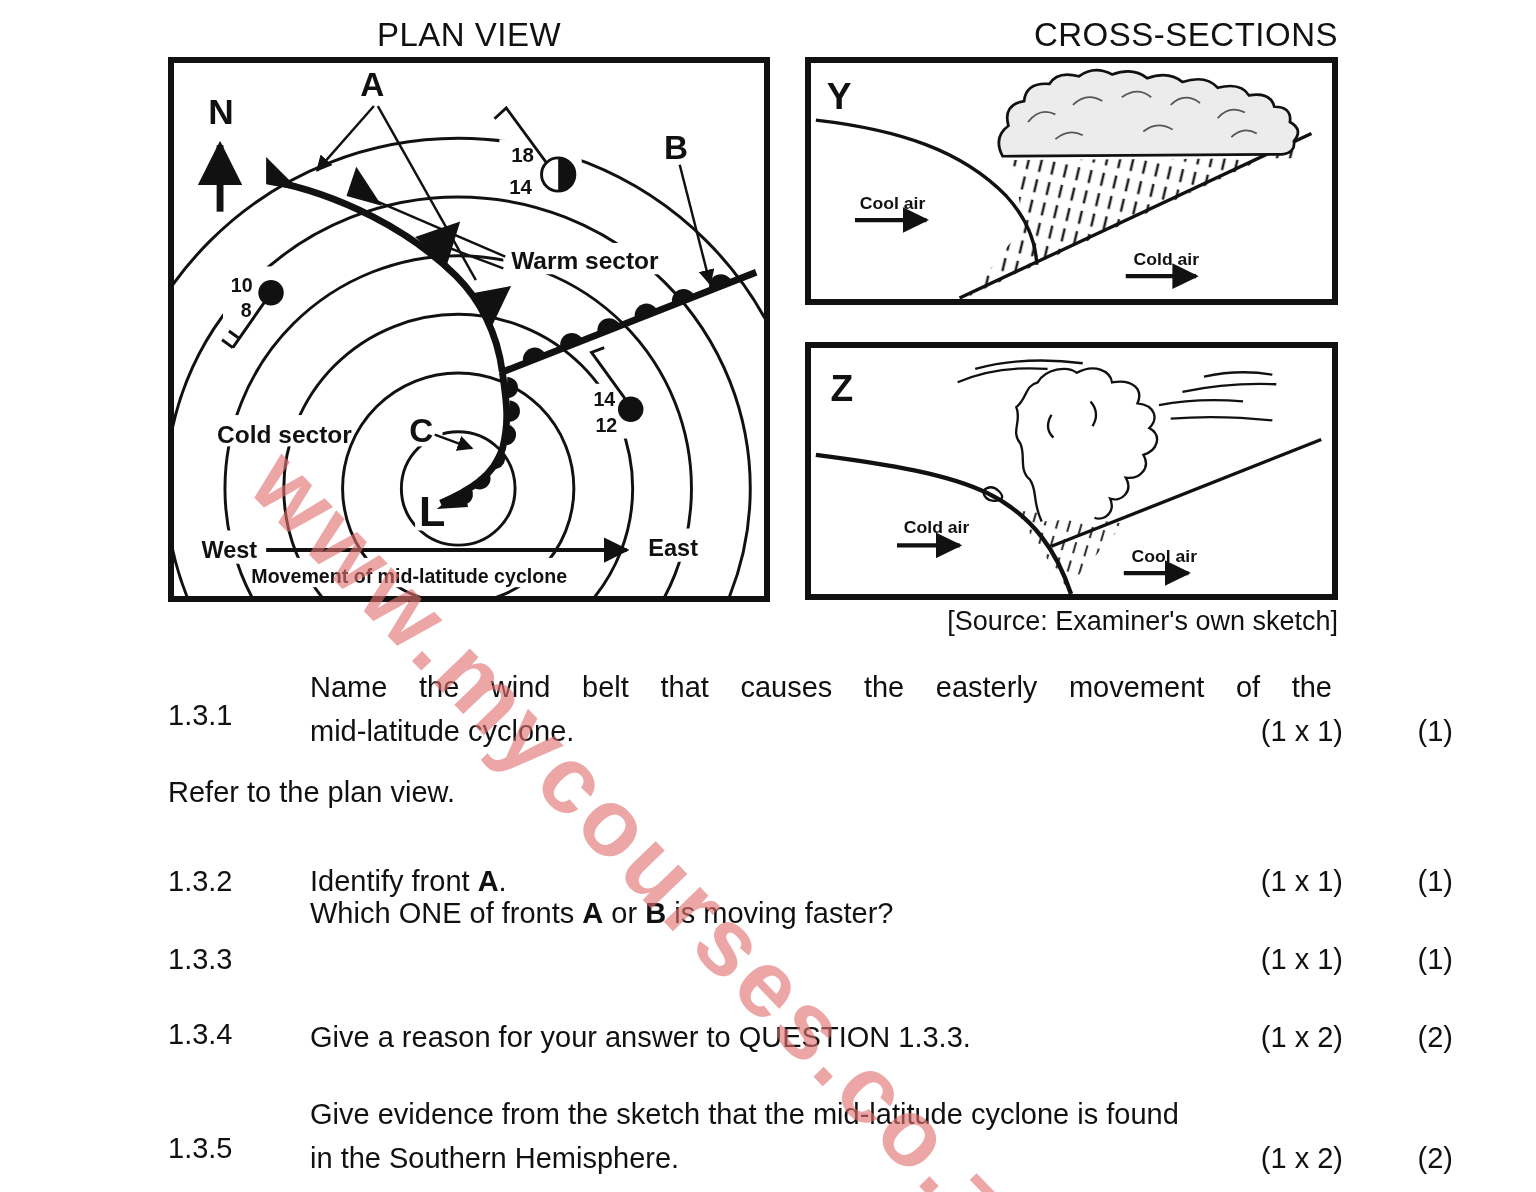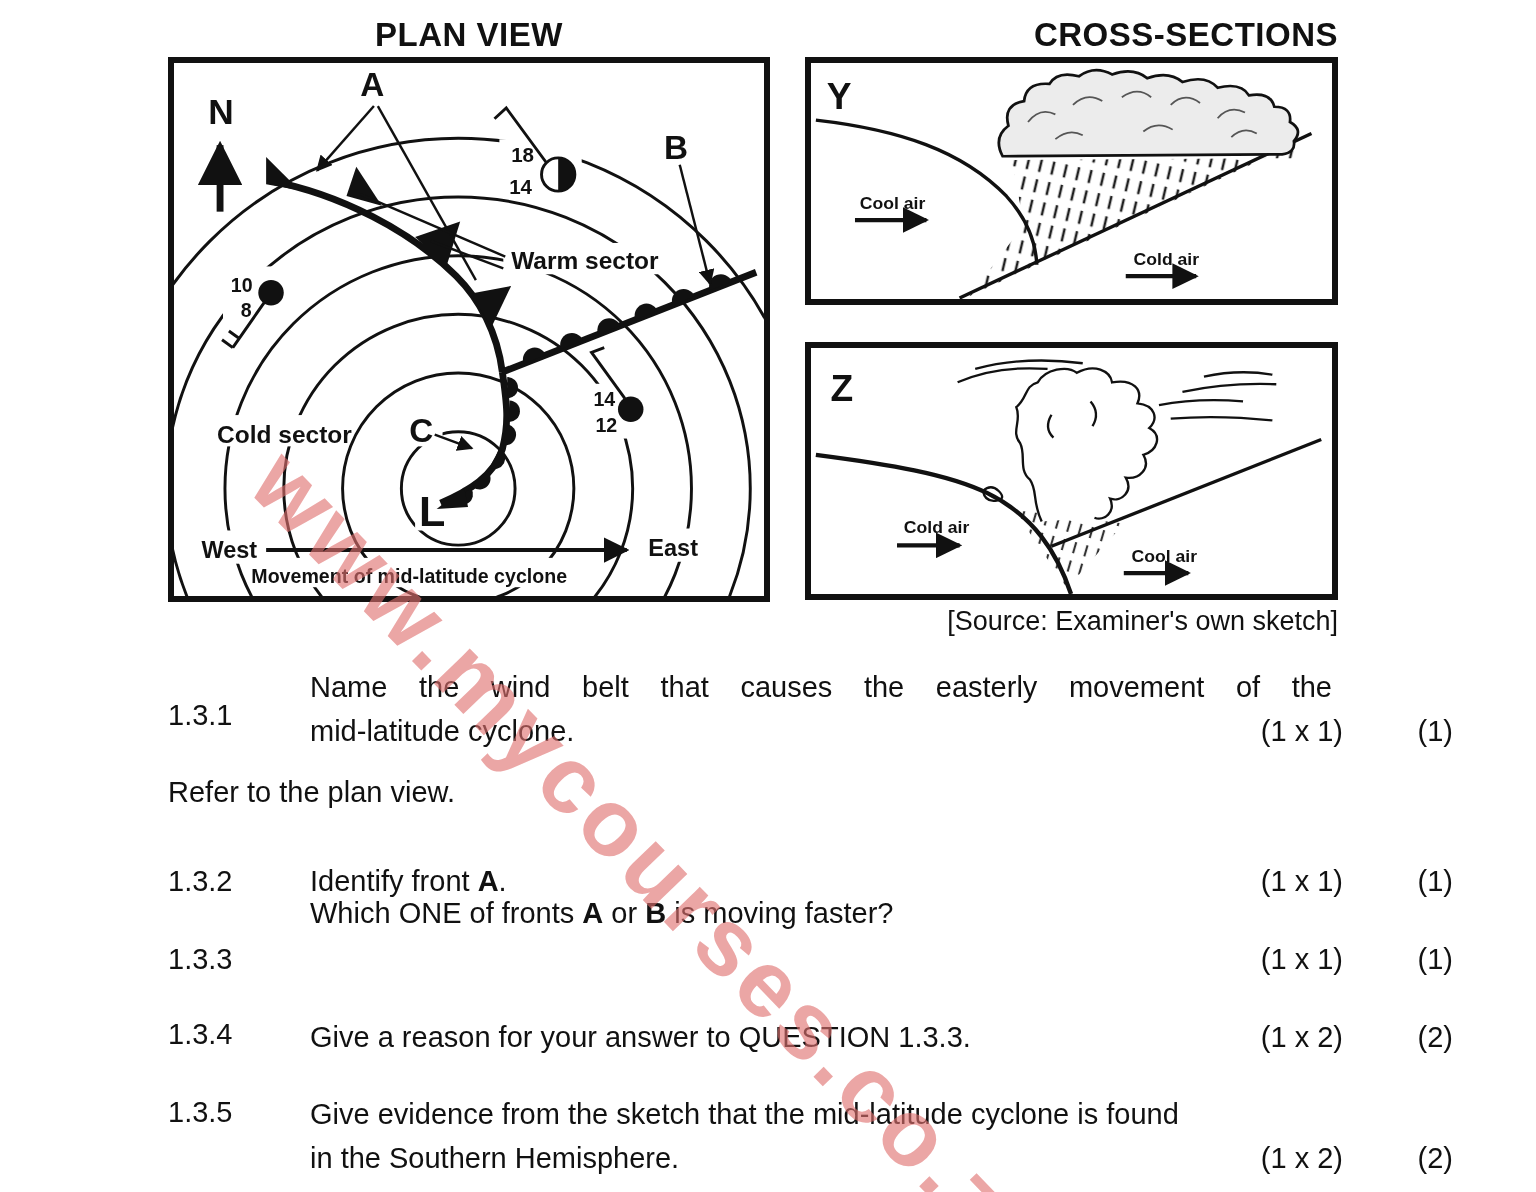--- a/index.html
+++ b/index.html
@@ -1,19 +1,19 @@
 <!DOCTYPE html>
 <html><head>
 <meta charset="utf-8">
 <style>
   html,body{margin:0;padding:0;}
   body{width:1536px;height:1192px;position:relative;overflow:hidden;background:#ffffff;
        font-family:"Liberation Sans",sans-serif;color:#111;}
   .abs{position:absolute;}
-  .fig-title{font-weight:bold;font-size:33px;letter-spacing:0.5px;white-space:nowrap;}
+  .fig-title{font-weight:normal;font-size:33px;letter-spacing:0.5px;white-space:nowrap;}
   .box{position:absolute;border:6px solid #111;background:#fff;box-sizing:border-box;}
   .source-cap{position:absolute;left:805px;top:606px;width:533px;text-align:right;
               font-size:27px;white-space:nowrap;}
   .qnum{position:absolute;left:168px;font-size:29px;white-space:nowrap;}
   .qline{position:absolute;left:310px;width:1022px;font-size:29px;white-space:nowrap;}
   .j1{white-space:normal;text-align:justify;text-align-last:justify;}
   .marks{position:absolute;left:1150px;width:193px;text-align:right;font-size:29px;white-space:nowrap;}
   .score{position:absolute;left:1353px;width:100px;text-align:right;font-size:29px;white-space:nowrap;}
   .intro{position:absolute;left:168px;font-size:29px;white-space:nowrap;}
   svg text{font-family:"Liberation Sans",sans-serif;fill:#111;}
@@ -254,20 +254,20 @@
 </div>
 
 <div>
   <span class="qnum" style="top:1018px;">1.3.4</span>
   <div class="qline" style="top:1021px;"><span>Give a reason for your answer to QUESTION 1.3.3.</span></div>
   <span class="marks" style="top:1021px;">(1 x 2)</span>
   <span class="score" style="top:1021px;">(2)</span>
 </div>
 
 <div>
-  <span class="qnum" style="top:1096px;">1.3.5</span>
+  <span class="qnum" style="top:1132px;">1.3.5</span>
   <div class="qline" style="top:1098px;">Give evidence from the sketch that the mid-latitude cyclone is found</div>
   <div class="qline" style="top:1142px;">in the Southern Hemisphere.</div>
   <span class="marks" style="top:1142px;">(1 x 2)</span>
   <span class="score" style="top:1142px;">(2)</span>
 </div>
 
 <div id="watermark" style="color: rgb(224, 112, 111);">www.mycourses.co.za</div>
 
 </body></html>

